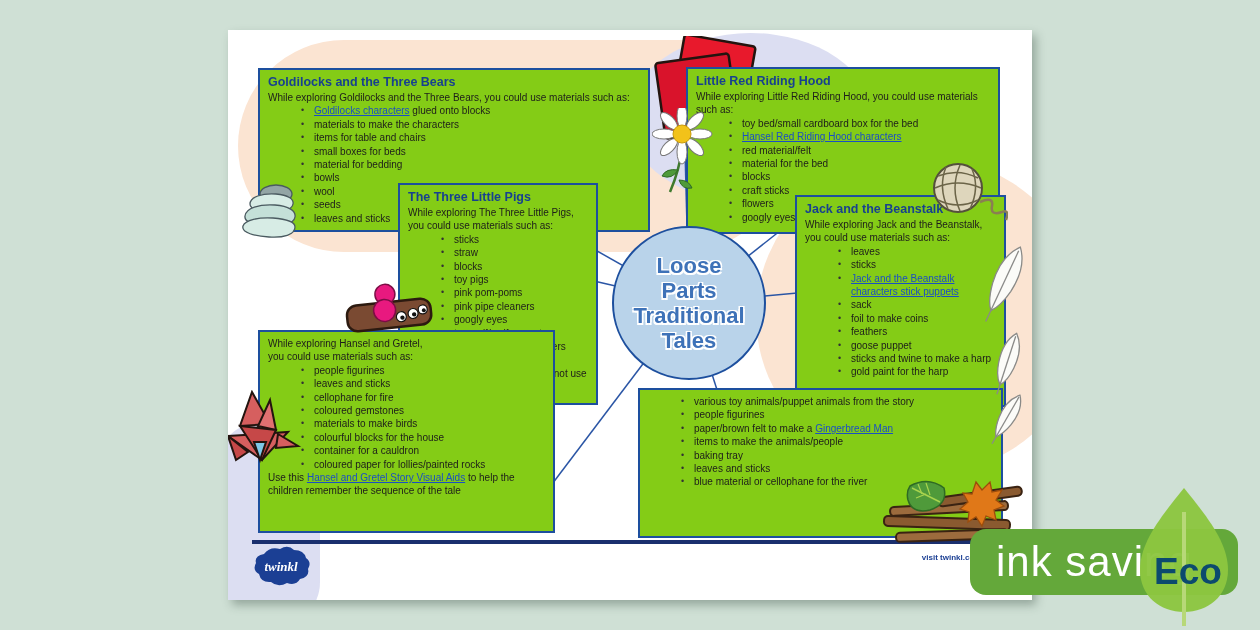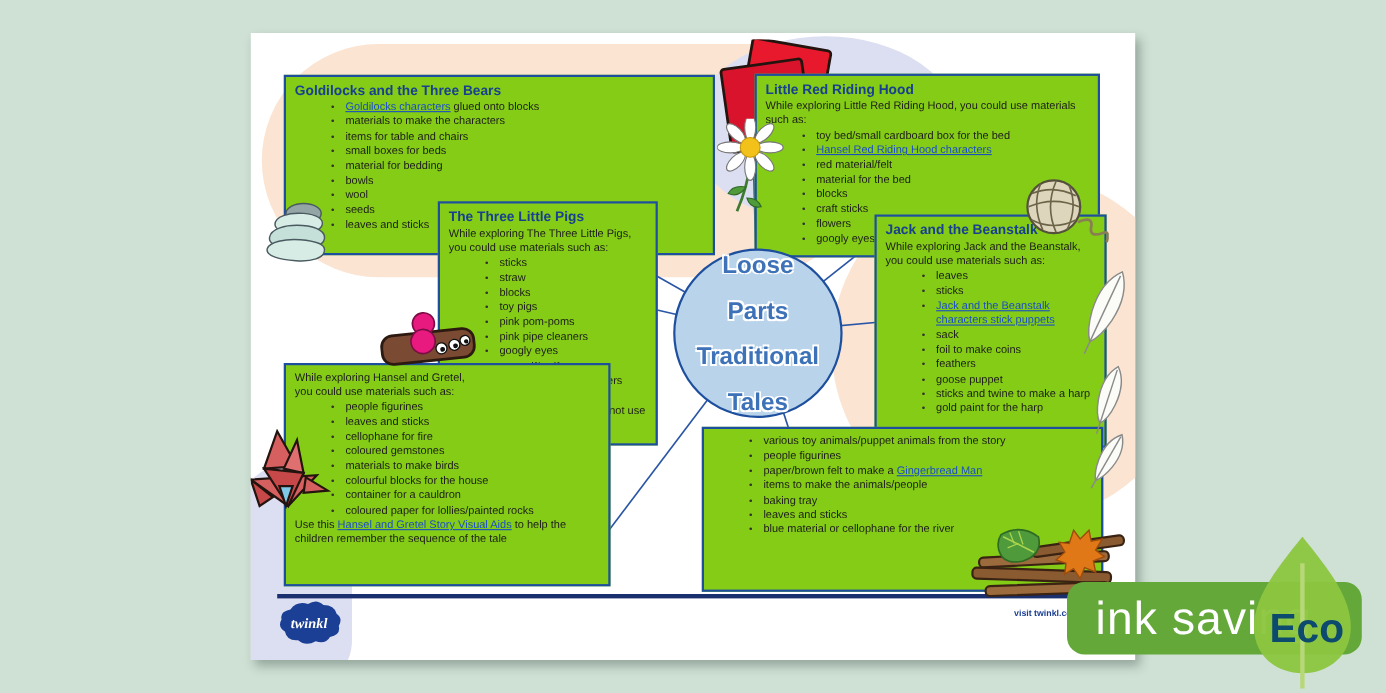--- a/index.html
+++ b/index.html
@@ -40,21 +40,21 @@
   #box-pigs{left:170px;top:153px;width:200px;height:222px}
   #box-lrrh{left:458px;top:37px;width:314px;height:167px}
   #box-jack{left:567px;top:165px;width:211px;height:212px}
   #box-hansel{left:30px;top:300px;width:297px;height:203px}
   #box-hansel .intro{width:160px}
   #box-ginger{left:410px;top:358px;width:365px;height:150px}
 
   
   #center-circle{position:absolute;left:384px;top:196px;width:154px;height:154px;
       border-radius:50%;background:var(--circle);border:2.5px solid var(--accent);z-index:4;
-      display:flex;flex-direction:column;align-items:center;justify-content:space-between}
+      display:flex;flex-direction:column;align-items:center;justify-content:center}
   #center-circle span{font-size:22px;font-weight:700;color:#3e72b8;line-height:25px;
       text-shadow:-1.5px -1.5px 0 #fff,1.5px -1.5px 0 #fff,-1.5px 1.5px 0 #fff,1.5px 1.5px 0 #fff}
 
   .deco{position:absolute;z-index:5}
   .deco.behind{z-index:3}
 
   
   #footer-rule{position:absolute;left:24px;top:510px;width:754px;height:3.5px;
       background:#1a2f6e;z-index:4}
   #twinkl-logo{position:absolute;left:22px;top:516px;z-index:5}
@@ -92,20 +92,21 @@
     </g>
   </svg>
 
   <svg class="deco behind" style="left:418px;top:6px" width="124" height="110" viewBox="0 0 124 110">
     <rect x="32" y="4" width="72" height="72" rx="3" transform="rotate(10 68 40)" fill="#e8192c" stroke="#23140f" stroke-width="2.5"></rect>
     <rect x="14" y="22" width="74" height="76" rx="3" transform="rotate(-8 51 60)" fill="#d9132b" stroke="#23140f" stroke-width="2.5"></rect>
   </svg>
 
   <div class="tale-box" id="box-goldilocks">
     <h2>Goldilocks and the Three Bears</h2>
+    <div class="intro">While exploring Goldilocks and the Three Bears, you could use materials such as:</div>
     <ul>
         <li><span class="lnk">Goldilocks characters</span><span> glued onto blocks</span></li>
         <li><span>materials to make the characters</span></li>
         <li><span>items for table and chairs</span></li>
         <li><span>small boxes for beds</span></li>
         <li><span>material for bedding</span></li>
         <li><span>bowls</span></li>
         <li><span>wool</span></li>
         <li><span>seeds</span></li>
         <li><span>leaves and sticks</span></li>

